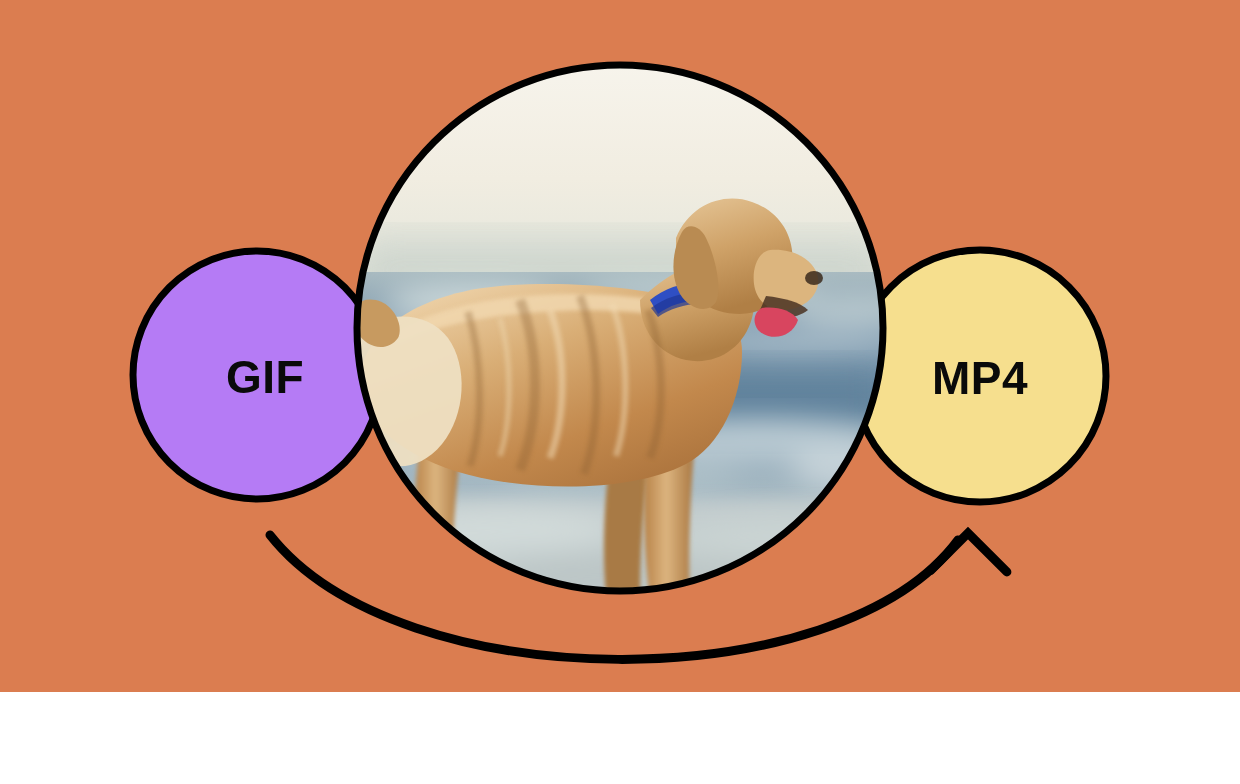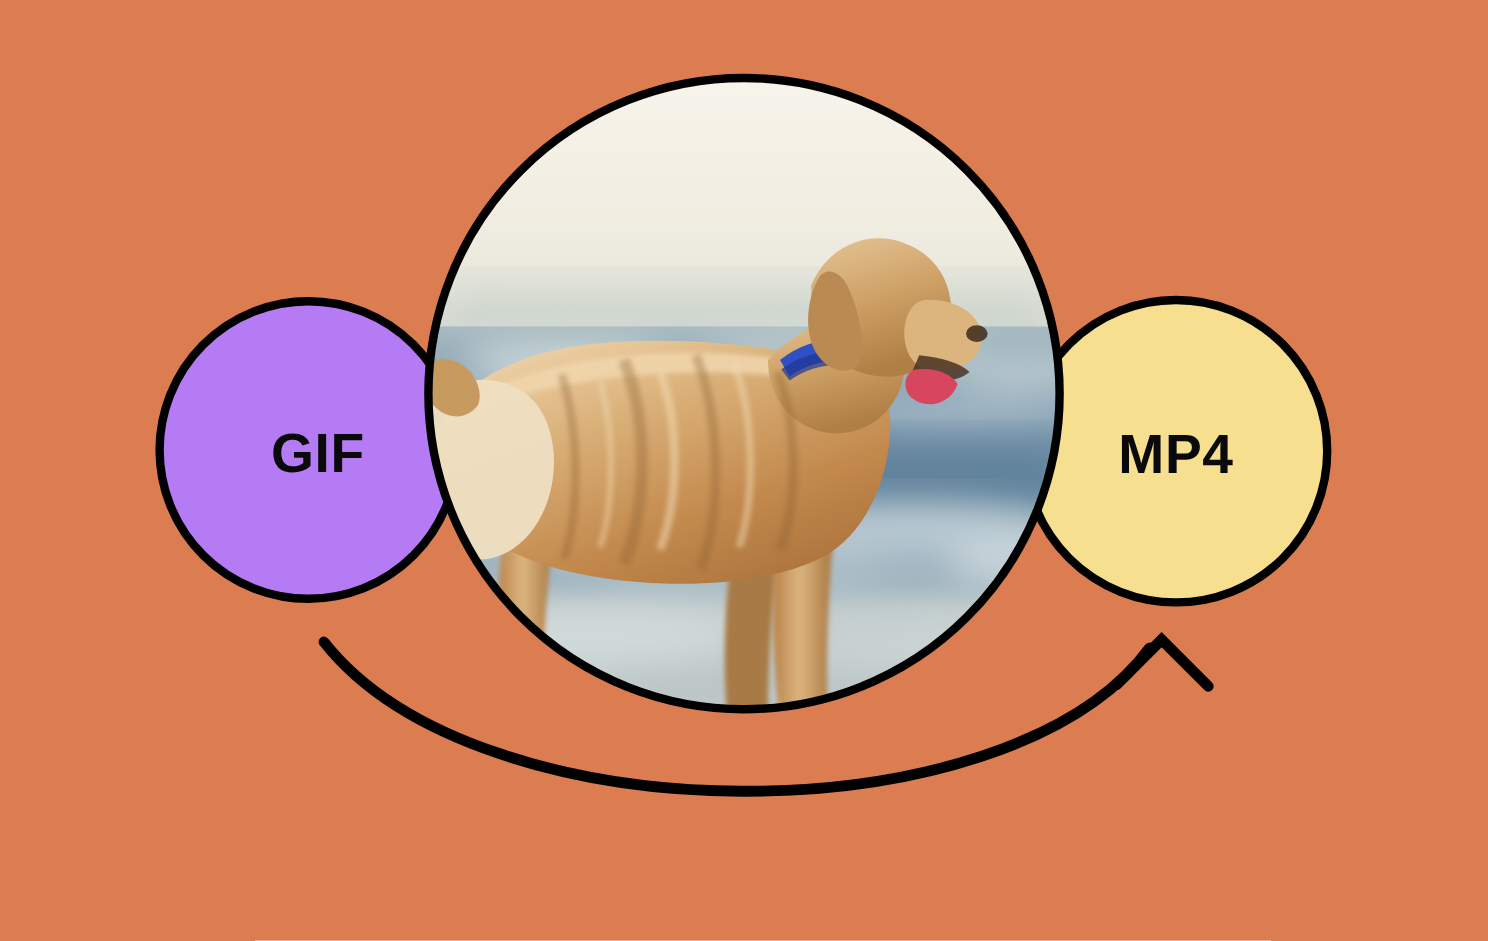--- a/index.html
+++ b/index.html
@@ -29,21 +29,21 @@
     font-size: 46px;
     fill: #0a0a0a;
     dominant-baseline: central;
     text-anchor: middle;
     letter-spacing: 0.5px;
   }
 </style>
 </head>
 <body>
 
-<div id="stage" style="width: 1240px; height: 784px;">
+<div id="stage" style="width: 1240px; height: 692px;">
   <svg id="scene" viewBox="0 0 1240 784">
     <defs>
 
       <clipPath id="photoClip">
         <circle id="photoClipCircle" cx="620" cy="328" r="263"></circle>
       </clipPath>
 
       <linearGradient id="skyGrad" x1="0" y1="0" x2="0" y2="1">
         <stop offset="0%" stop-color="#F7F4EC"></stop>
         <stop offset="55%" stop-color="#F1EDE1"></stop>

